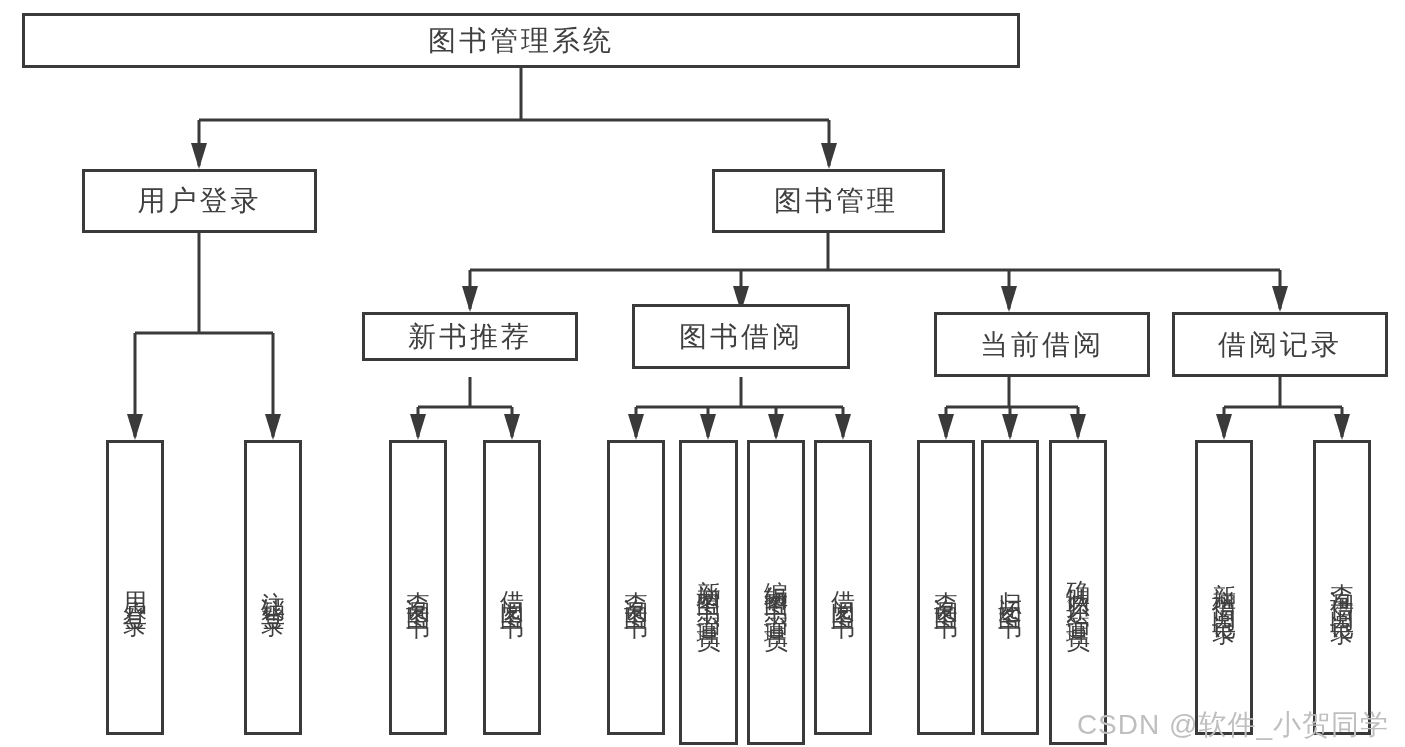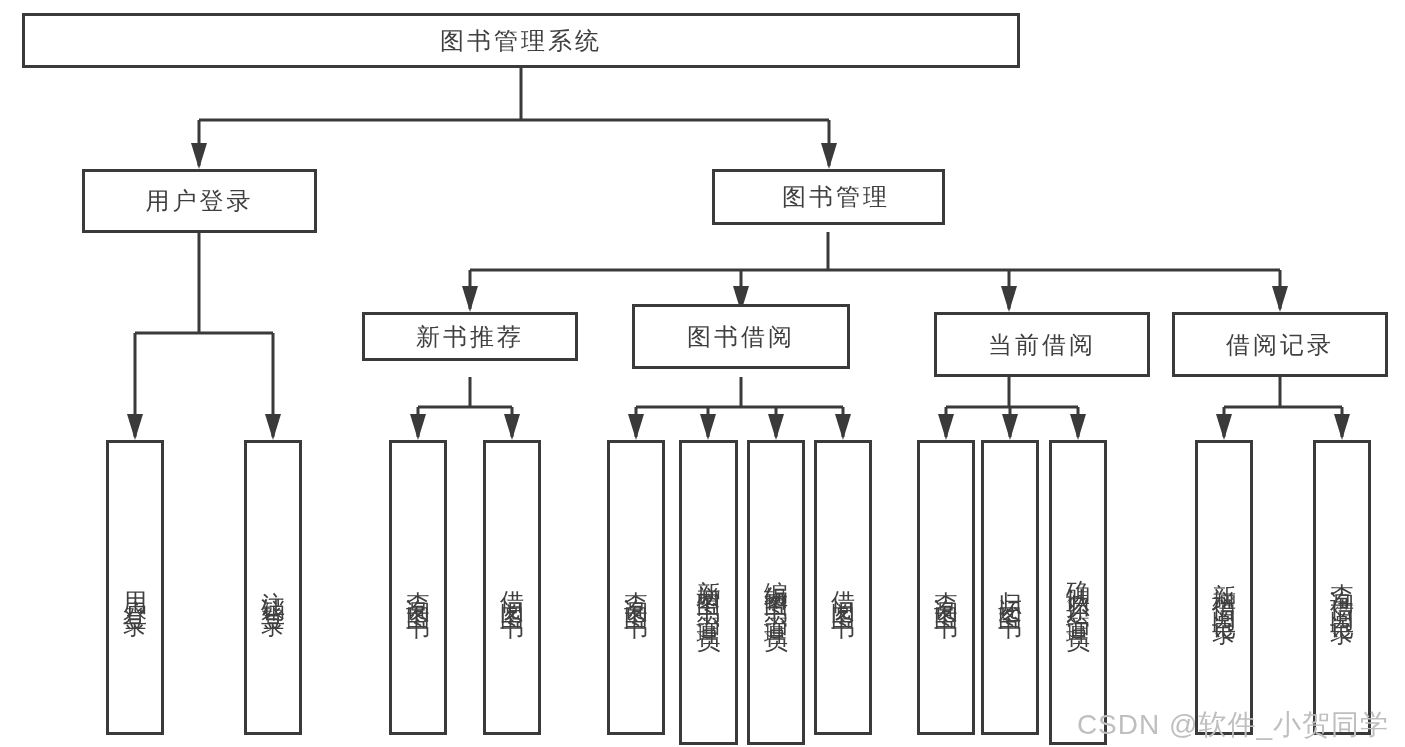--- a/index.html
+++ b/index.html
@@ -14,21 +14,21 @@
   #wires{position:absolute;left:0;top:0;z-index:0;}
   .node{
     position:absolute;
     box-sizing:border-box;
     background:#ffffff;
     border:3px solid #3a3a3a;
     display:flex;align-items:center;justify-content:center;
     z-index:1;
   }
   .hlabel{
-    font-size:24px;
+    font-size:28px;
     letter-spacing:3px;
     color:#3f3f3f;
     white-space:nowrap;
   }
   .vnode{
     writing-mode:vertical-rl;
     text-orientation:mixed;
   }
   .vnode .vlabel{
     font-size:24px;
@@ -92,21 +92,21 @@
     </g>
   </svg>
 
   <div class="node" style="left:22px;top:13px;width:998px;height:55px;">
     <span class="hlabel">图书管理系统</span>
   </div>
 
   <div class="node" style="left:82px;top:169px;width:235px;height:64px;">
     <span class="hlabel">用户登录</span>
   </div>
-  <div class="node" style="left:712px;top:169px;width:233px;height:56px;padding-left:15px;">
+  <div class="node" style="left:712px;top:169px;width:233px;height:64px;padding-left:15px;">
     <span class="hlabel">图书管理</span>
   </div>
 
   <div class="node" style="left:362px;top:312px;width:216px;height:49px;">
     <span class="hlabel">新书推荐</span>
   </div>
   <div class="node" style="left:632px;top:304px;width:218px;height:65px;">
     <span class="hlabel">图书借阅</span>
   </div>
   <div class="node" style="left:902px;top:312px;width:216px;height:65px;margin-left:32px;">

